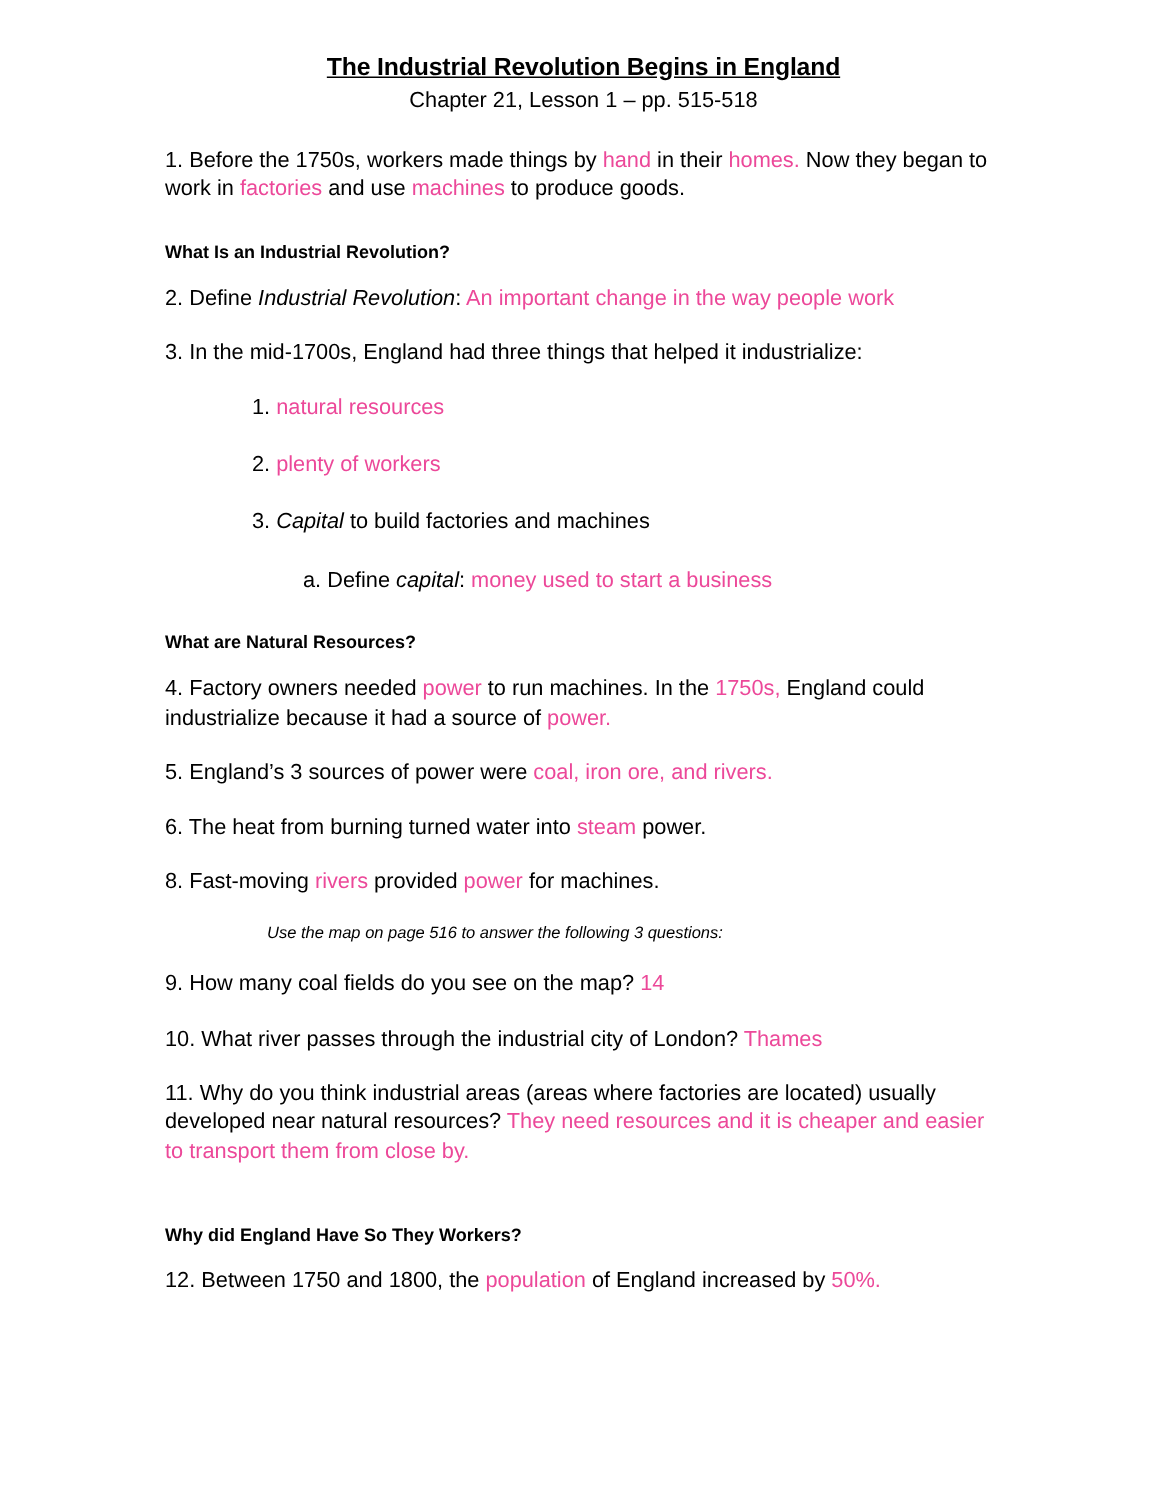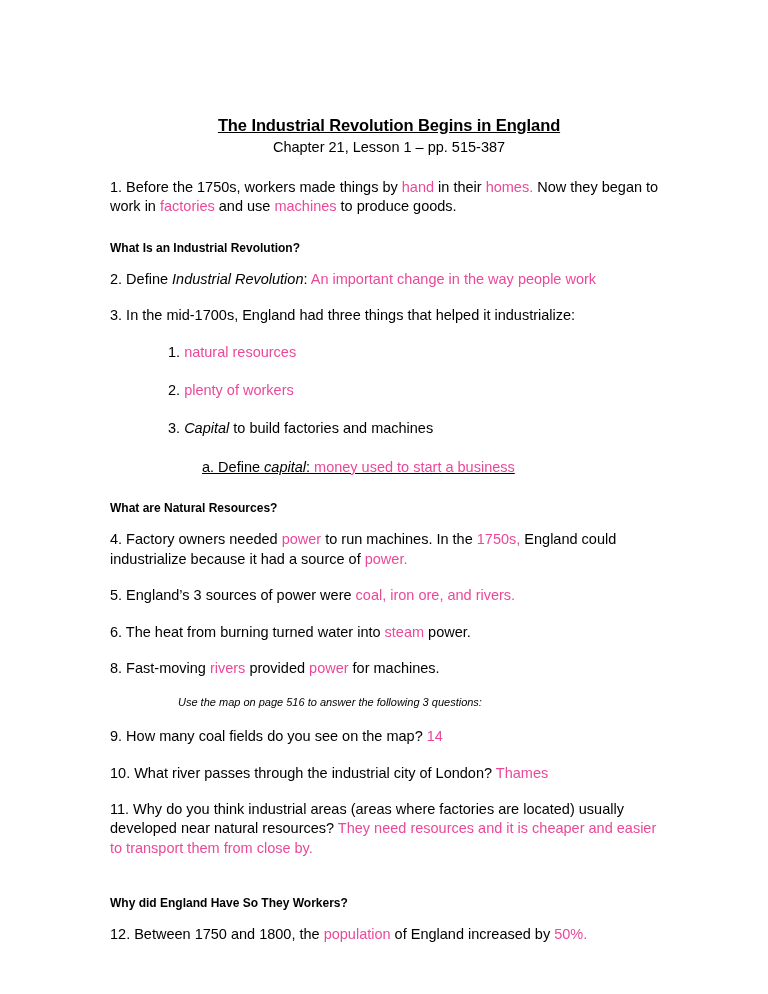--- a/index.html
+++ b/index.html
@@ -14,21 +14,21 @@
     font-family: "Liberation Sans", sans-serif;
     color: #000000;
     -webkit-font-smoothing: antialiased;
   }
   .page {
     position: relative;
     width: 768px;
     height: 994px;
     background: #ffffff;
     box-sizing: border-box;
-    padding: 116px 100px 0 110px;
+    padding: 36px 100px 0 110px;
   }
   .doc-title {
     text-align: center;
     font-size: 16.5px;
     font-weight: bold;
     text-decoration: underline;
     line-height: 1.2;
     margin: 0 0 2px 0;
     letter-spacing: -0.1px;
   }
@@ -55,21 +55,20 @@
     font-size: 14.5px;
     line-height: 1.34;
     margin: 0 0 19px 0;
     padding-left: 58px;
   }
   .sub-list-item {
     font-size: 14.5px;
     line-height: 1.34;
     margin: 0 0 18px 0;
     padding-left: 92px;
-    text-decoration: underline;
   }
   .note-line {
     font-size: 11px;
     font-style: italic;
     line-height: 1.34;
     margin: 0 0 17px 0;
     padding-left: 68px;
   }
   .red {
     color: #ec4899;
@@ -83,21 +82,21 @@
   .heading-late {
     margin-top: 34px;
   }
 </style>
 </head>
 <body>
 
 <div class="page">
 
   <h1 class="doc-title">The Industrial Revolution Begins in England</h1>
-  <div class="doc-subtitle">Chapter 21, Lesson 1 – pp. 515-387</div>
+  <div class="doc-subtitle">Chapter 21, Lesson 1 – pp. 515-518</div>
 
   <p class="para"><span>1. Before the 1750s, workers made things by </span><span class="red">hand</span><span> in their </span><span class="red">homes.</span><span>  Now they began to work in </span><span class="red">factories</span><span> and use </span><span class="red">machines</span><span> to produce goods.</span></p>
 
   <h2 class="section-heading">What Is an Industrial Revolution?</h2>
 
   <p class="para"><span>2. Define </span><span class="ital">Industrial Revolution</span><span>: </span><span class="red">An important change in the way people work</span></p>
 
   <p class="para">3. In the mid-1700s, England had three things that helped it industrialize:</p>
 
   <p class="list-item"><span>1. </span><span class="red">natural resources</span></p>

